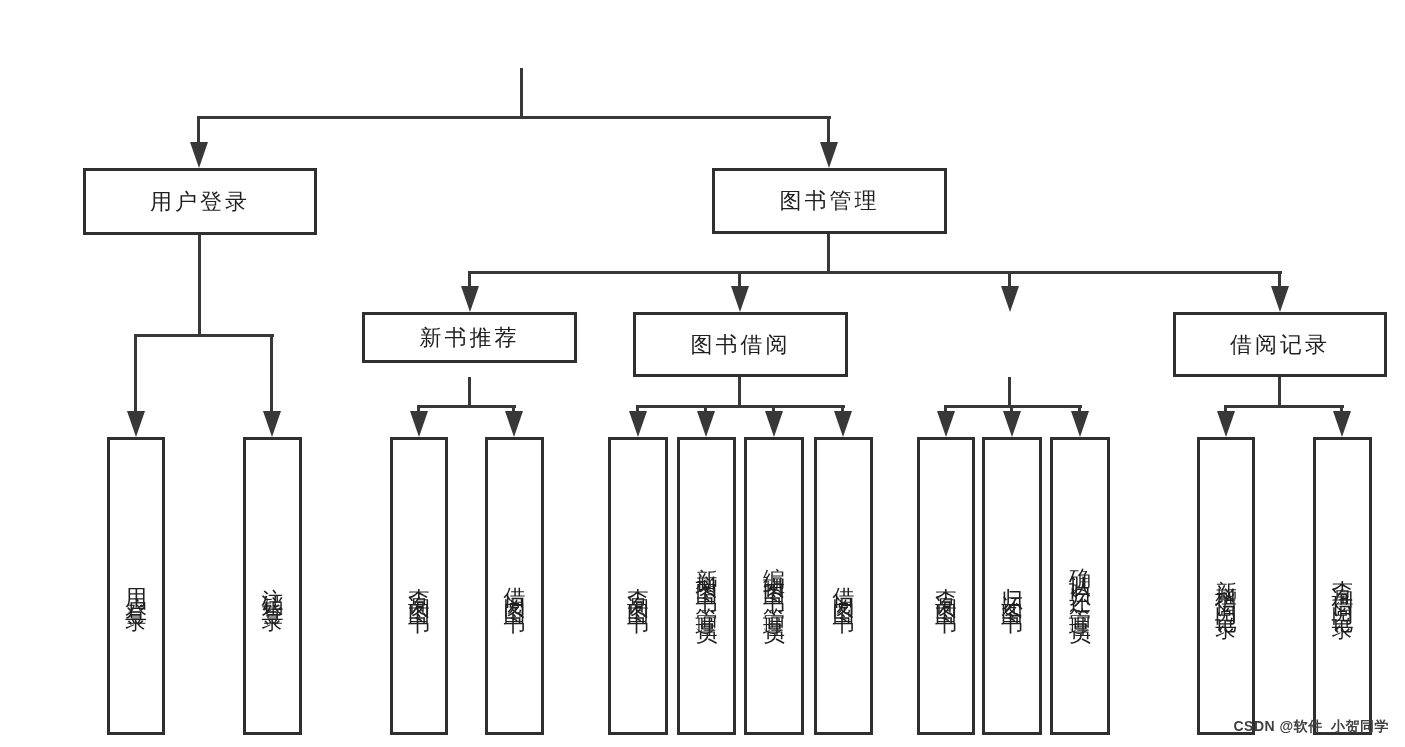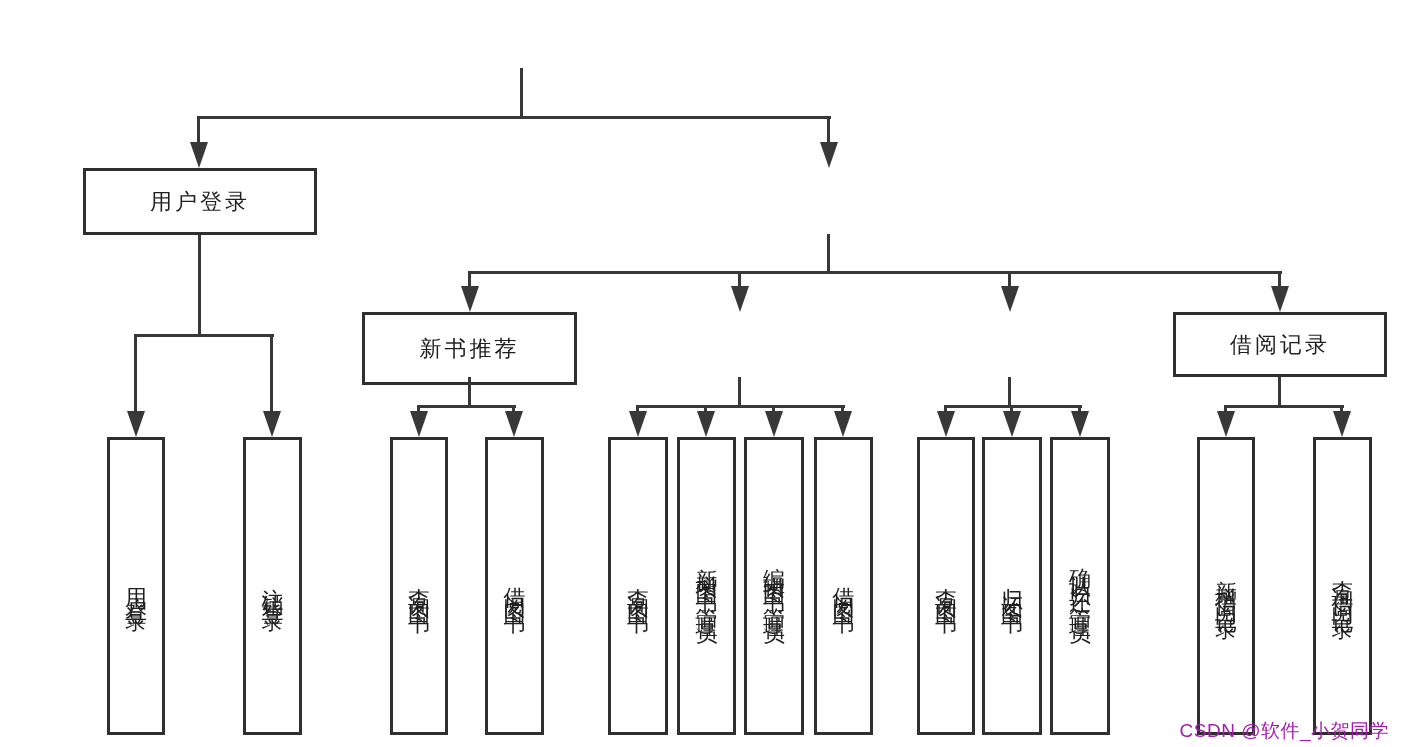--- a/index.html
+++ b/index.html
@@ -41,63 +41,70 @@
   .hseg{position:absolute;height:3px;background:#383838;}
   .arrow{
     position:absolute;width:0;height:0;
     border-left:9px solid transparent;
     border-right:9px solid transparent;
     border-top:26px solid #383838;
   }
   .watermark{
     position:absolute;
     right:16px;top:718px;
-    font-size:19px;
+    font-size:14px;
     letter-spacing:0.5px;
-    color:#a21caf;
+    color:#404040;
     white-space:nowrap;
+    font-weight:bold;
   }
 </style>
 </head>
 <body>
 
 <div class="canvas">
 
 
   <div class="vseg" style="left:520px;top:68px;height:50px"></div>
   <div class="hseg" style="left:197px;top:116px;width:634px"></div>
   <div class="vseg" style="left:197px;top:116px;height:30px"></div>
   <div class="arrow" style="left:190px;top:142px"></div>
   <div class="vseg" style="left:827px;top:116px;height:30px"></div>
   <div class="arrow" style="left:820px;top:142px"></div>
 
   <div class="box" style="left:83px;top:168px;width:234px;height:67px">
     <span class="hlabel">用户登录</span>
+  </div>
+  <div class="box" style="left:712px;top:168px;width:235px;height:66px">
+    <span class="hlabel">图书管理</span>
   </div>
 
   <div class="vseg" style="left:198px;top:235px;height:101px"></div>
   <div class="hseg" style="left:134px;top:334px;width:140px"></div>
   <div class="vseg" style="left:134px;top:334px;height:80px"></div>
   <div class="arrow" style="left:127px;top:411px"></div>
   <div class="vseg" style="left:270px;top:334px;height:80px"></div>
   <div class="arrow" style="left:263px;top:411px"></div>
 
   <div class="vseg" style="left:827px;top:234px;height:39px"></div>
   <div class="hseg" style="left:468px;top:271px;width:814px"></div>
   <div class="vseg" style="left:468px;top:271px;height:18px"></div>
   <div class="arrow" style="left:461px;top:286px"></div>
   <div class="vseg" style="left:738px;top:271px;height:18px"></div>
   <div class="arrow" style="left:731px;top:286px"></div>
   <div class="vseg" style="left:1008px;top:271px;height:18px"></div>
   <div class="arrow" style="left:1001px;top:286px"></div>
   <div class="vseg" style="left:1278px;top:271px;height:18px"></div>
   <div class="arrow" style="left:1271px;top:286px"></div>
 
-  <div class="box" style="left:362px;top:312px;width:215px;height:73px">
+  <div class="box" style="left:362px;top:312px;width:215px;height:51px">
     <span class="hlabel">新书推荐</span>
+  </div>
+  <div class="box" style="left:633px;top:312px;width:215px;height:65px">
+    <span class="hlabel">图书借阅</span>
   </div>
   <div class="box" style="left:1173px;top:312px;width:214px;height:65px">
     <span class="hlabel">借阅记录</span>
   </div>
 
   <div class="vseg" style="left:468px;top:377px;height:30px"></div>
   <div class="hseg" style="left:417px;top:405px;width:99px"></div>
   <div class="vseg" style="left:417px;top:405px;height:9px"></div>
   <div class="arrow" style="left:410px;top:411px"></div>
   <div class="vseg" style="left:512px;top:405px;height:9px"></div>

